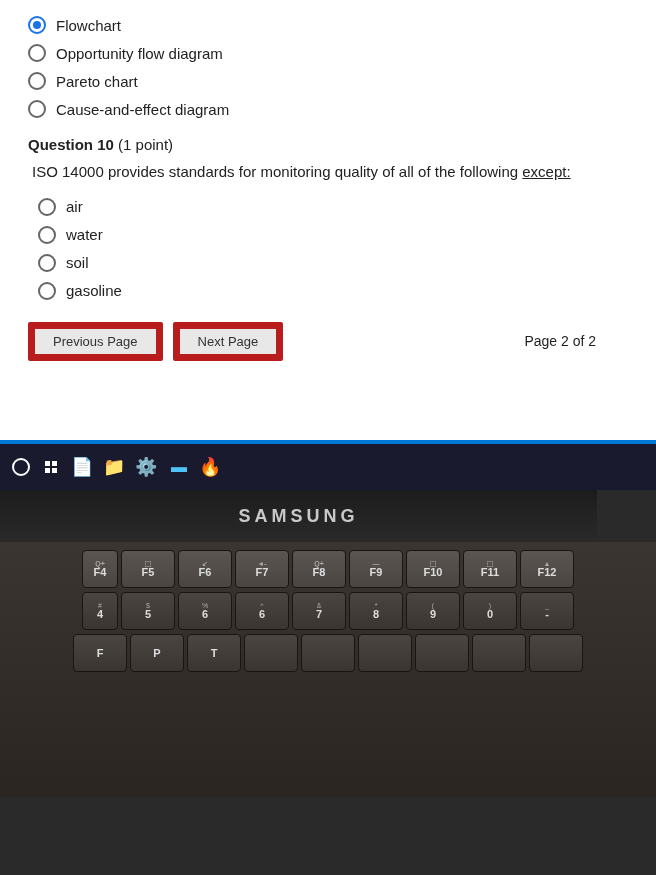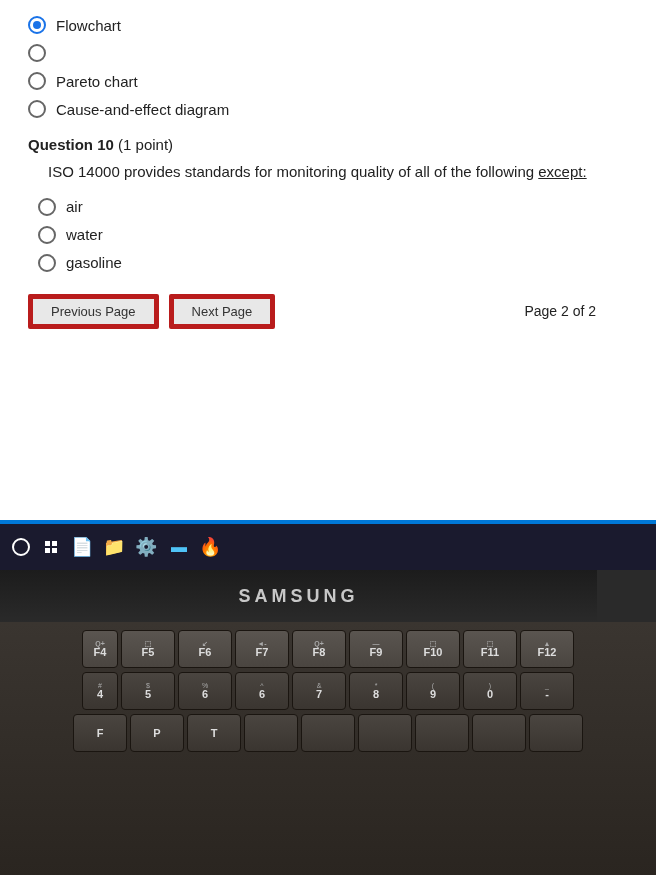--- a/index.html
+++ b/index.html
@@ -6,21 +6,21 @@
     body {
       width: 656px;
       height: 875px;
       overflow: hidden;
       font-family: Arial, sans-serif;
       background: #2a2a2a;
     }
 
     .screen {
       width: 656px;
-      height: 520px;
+      height: 440px;
       background: #f5f5f5;
       position: relative;
       overflow: hidden;
     }
 
     .content-area {
       background: white;
       width: 100%;
       height: 100%;
       padding: 16px 28px;
@@ -69,34 +69,34 @@
 
     .question-header strong {
       font-weight: bold;
     }
 
     .question-text {
       font-size: 15px;
       color: #222;
       margin-bottom: 14px;
       line-height: 1.5;
-      margin-left: 20px;
+      margin-left: 4px;
     }
 
     .question-text u {
       text-decoration: underline;
     }
 
     .options-group {
       margin-left: 10px;
     }
 
     .nav-button {
       padding: 5px 18px;
-      border: 5px solid #b91c1c;
+      border: 7px solid #b91c1c;
       background: #e8e8e8;
       font-size: 13px;
       cursor: pointer;
       border-radius: 2px;
       color: #333;
     }
 
     .page-indicator {
       position: absolute;
       right: 32px;
@@ -219,20 +219,21 @@
 <div class="screen">
   <div class="content-area">
 
     <div>
       <div class="radio-option">
         <div class="radio-circle selected"></div>
         <span>Flowchart</span>
       </div>
       <div class="radio-option">
         <div class="radio-circle"></div>
+        <span>Opportunity flow diagram</span>
       </div>
       <div class="radio-option">
         <div class="radio-circle"></div>
         <span>Pareto chart</span>
       </div>
       <div class="radio-option">
         <div class="radio-circle"></div>
         <span>Cause-and-effect diagram</span>
       </div>
     </div>
@@ -250,20 +251,24 @@
         <div class="radio-option">
           <div class="radio-circle"></div>
           <span>air</span>
         </div>
         <div class="radio-option">
           <div class="radio-circle"></div>
           <span>water</span>
         </div>
         <div class="radio-option">
           <div class="radio-circle"></div>
+          <span>soil</span>
+        </div>
+        <div class="radio-option">
+          <div class="radio-circle"></div>
           <span>gasoline</span>
         </div>
       </div>
     </div>
 
     <div class="nav-row">
       <button class="nav-button">Previous Page</button>
       <button class="nav-button" style="margin-left: 10px;">Next Page</button>
       <span class="page-indicator">Page 2 of 2</span>
     </div>

